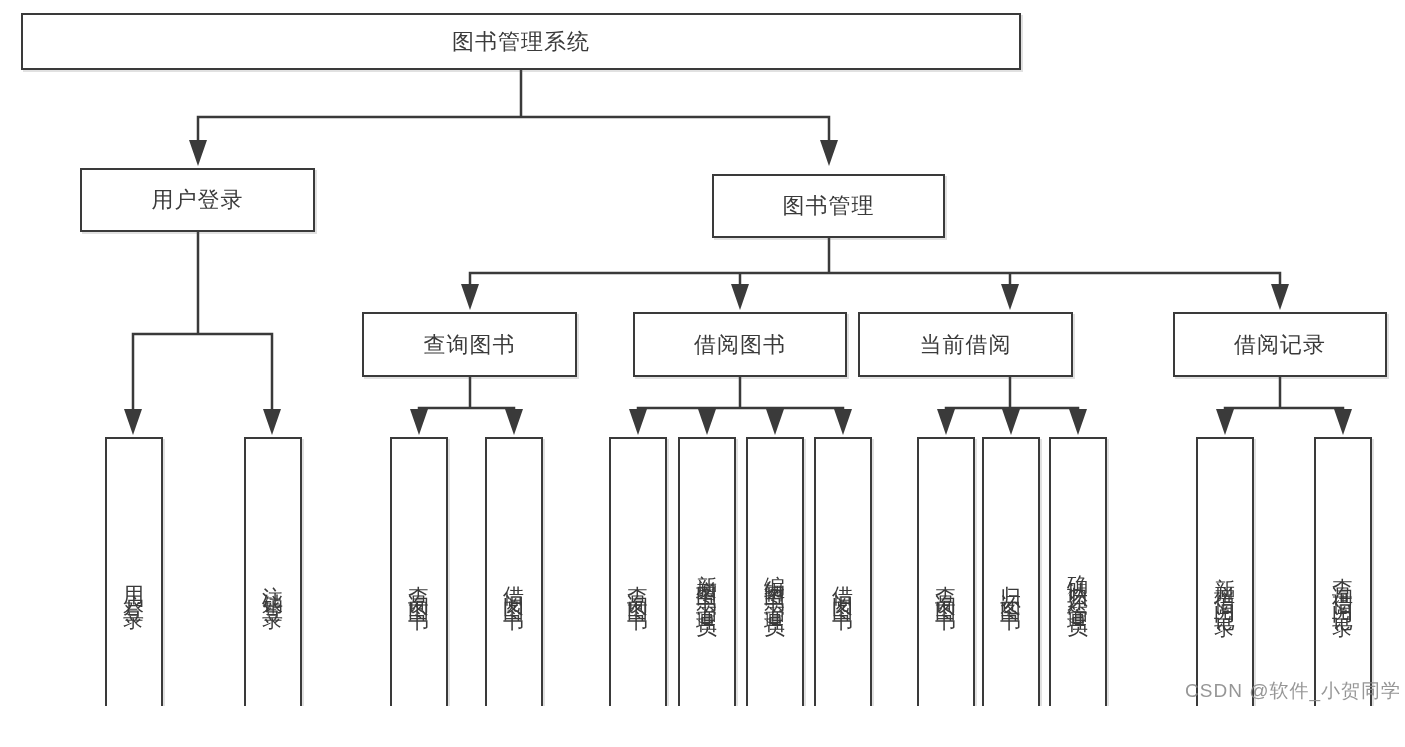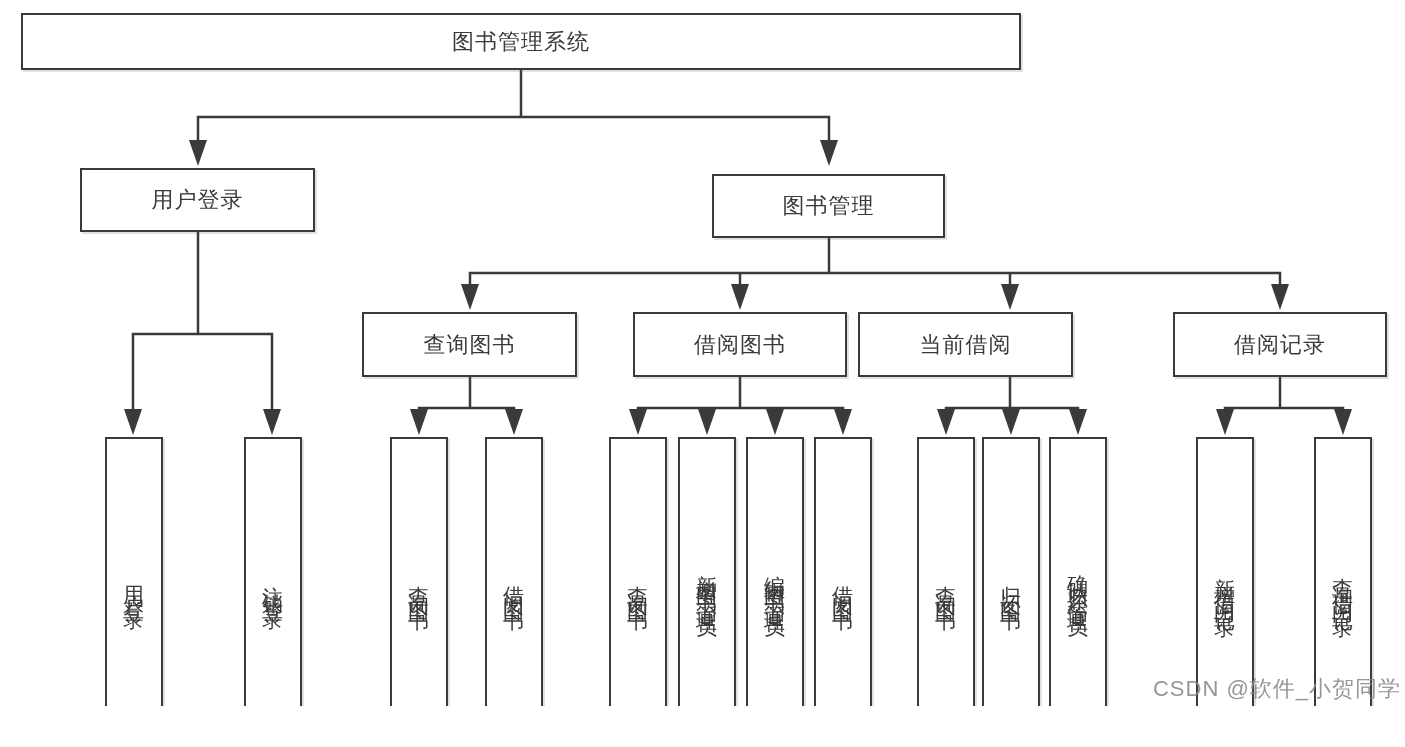--- a/index.html
+++ b/index.html
@@ -35,21 +35,21 @@
   .vbox span{
     writing-mode:vertical-rl;
     text-orientation:mixed;
     font-size:21px;color:#3a3a3a;
     letter-spacing:8px;
     line-height:1;
   }
   #watermark{
     position:absolute;
     right:4px;bottom:2px;
-    font-size:22px;
+    font-size:19px;
     color:rgba(135,135,135,0.88);
     letter-spacing:1px;
     z-index:5;
     white-space:nowrap;
   }
 </style>
 </head>
 <body>
 
 <div id="stage">

